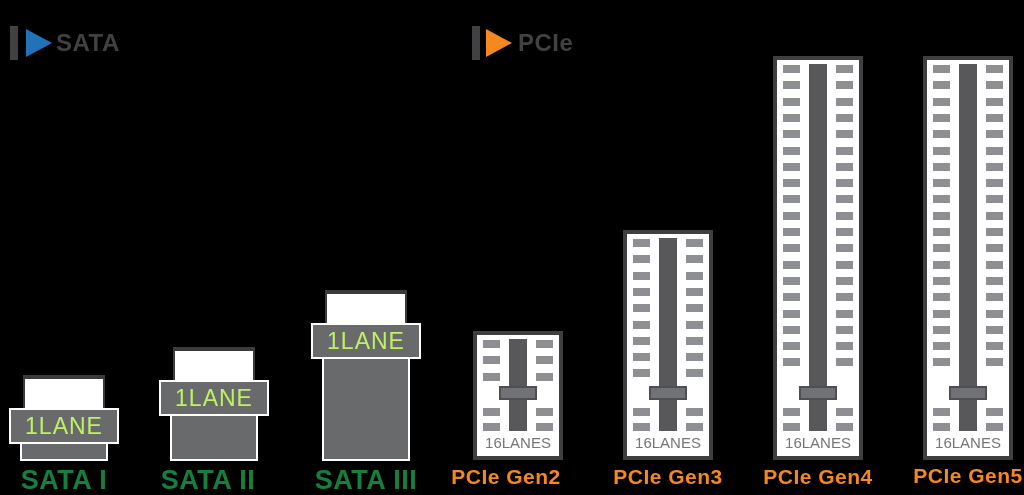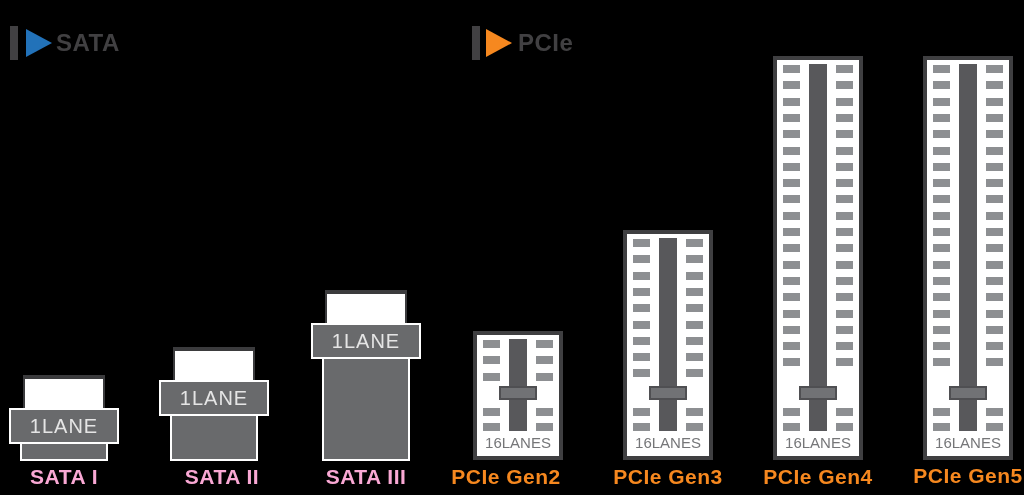--- a/index.html
+++ b/index.html
@@ -12,25 +12,25 @@
   .legend-bar  { position:absolute; width:8px; height:34px; background:#414042; }
   .legend-tri  { position:absolute; width:0; height:0;
                  border-top:14px solid transparent; border-bottom:14px solid transparent; }
   .legend-text { position:absolute; font-size:24px; font-weight:bold; color:#414042;
                  letter-spacing:0.5px; line-height:24px; }
   
   .sata-tab   { position:absolute; background:#ffffff; box-sizing:border-box;
                 border-top:4px solid #3b3b3d; border-left:2px solid #3b3b3d; border-right:2px solid #3b3b3d; }
   .sata-band  { position:absolute; background:#696a6c; box-sizing:border-box;
                 border:2px solid #ffffff; display:flex; align-items:center; justify-content:center;
-                color:#e5e5e5; font-size:20px; letter-spacing:1px; }
+                color:#bef264; font-size:23px; letter-spacing:1px; }
   .sata-body  { position:absolute; background:#696a6c; box-sizing:border-box;
                 border:2px solid #ffffff; border-top:none; }
-  .sata-label { position:absolute; transform:translateX(-50%); color:#f9a8d4;
-                font-size:21px; font-weight:bold; letter-spacing:0.5px; white-space:nowrap; }
+  .sata-label { position:absolute; transform:translateX(-50%); color:#15803d;
+                font-size:27px; font-weight:bold; letter-spacing:0.5px; white-space:nowrap; }
   
   .pcie-card  { position:absolute; background:#ffffff; box-sizing:border-box;
                 border:4px solid #3f3f41; }
   .pcie-slot  { position:absolute; background:#58585b; }
   .pcie-xbar  { position:absolute; background:#717275; box-sizing:border-box;
                 border:2px solid #4f4f52; }
   .pcie-dash  { position:absolute; width:17px; height:8px; background:#8d8f92; }
   .lanes-text { position:absolute; transform:translateX(-50%); color:#757678;
                 font-size:15px; letter-spacing:0px; white-space:nowrap; }
   .pcie-label { position:absolute; transform:translateX(-50%); color:#f6881f;
@@ -54,21 +54,21 @@
   </div>
 
   <div id="diagram">
       <div class="sata-tab" style="left: 23px; top: 375px; width: 82px; height: 33px;"></div>
       <div class="sata-band" style="left: 9px; top: 408px; width: 110px; height: 36px;">1LANE</div>
       <div class="sata-body" style="left: 20px; top: 444px; width: 88px; height: 17px;"></div>
       <div class="sata-label" style="left: 64px; top: 465px;">SATA I</div>
       <div class="sata-tab" style="left: 173px; top: 347px; width: 82px; height: 33px;"></div>
       <div class="sata-band" style="left: 159px; top: 380px; width: 110px; height: 36px;">1LANE</div>
       <div class="sata-body" style="left: 170px; top: 416px; width: 88px; height: 45px;"></div>
-      <div class="sata-label" style="left: 222px; top: 465px;">SATA II</div>
+      <div class="sata-label" style="left: 208px; top: 465px;">SATA II</div>
       <div class="sata-tab" style="left: 325px; top: 290px; width: 82px; height: 33px;"></div>
       <div class="sata-band" style="left: 311px; top: 323px; width: 110px; height: 36px;">1LANE</div>
       <div class="sata-body" style="left: 322px; top: 359px; width: 88px; height: 102px;"></div>
       <div class="sata-label" style="left: 366px; top: 465px;">SATA III</div>
       <div class="pcie-card" style="left: 473px; top: 331px; width: 90px; height: 129px;"></div>
       <div class="pcie-slot" style="left: 509px; top: 339px; width: 18px; height: 92px;"></div>
       <div class="pcie-dash" style="left: 483px; top: 340px;"></div>
       <div class="pcie-dash" style="left: 536px; top: 340px;"></div>
       <div class="pcie-dash" style="left: 483px; top: 356px;"></div>
       <div class="pcie-dash" style="left: 536px; top: 356px;"></div>

